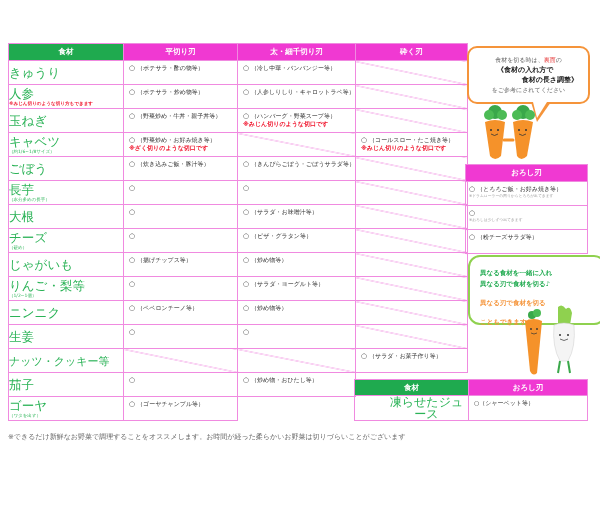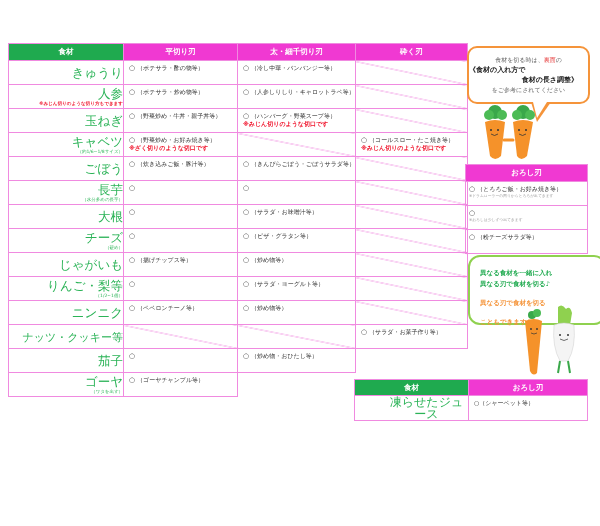--- a/index.html
+++ b/index.html
@@ -12,21 +12,21 @@
     border-collapse: collapse; table-layout: fixed;
   }
   .main-table th, .main-table td { border: 1px solid #f08ae0; }
   .main-table th {
     height: 17px; color: #fff; font-size: 7.5px; font-weight: bold; text-align: center;
   }
   th.food-h { background: #1faa4f; }
   th.blade-h { background: #f039d2; }
   .main-table td { height: 24px; vertical-align: top; position: relative; }
   td.food {
-    text-align: right; vertical-align: middle; color: #2bb357; font-size: 12.5px; line-height: 12px;
+    text-align: left; vertical-align: middle; color: #2bb357; font-size: 12.5px; line-height: 12px;
   }
   td.food .note { display: block; font-size: 4.5px; color: #2bb357; line-height: 5px; margin-top: 1px; }
   td.food .note.red { color: #f0142c; font-weight: bold; font-size: 4.6px; }
   td.food.small { font-size: 11px; font-family: Liberation Serif, serif; }
   td.cell { font-size: 6px; color: #333; padding: 3px 0 0 5px; line-height: 8px; white-space: nowrap; }
   td.cell .circle { font-size: 7px; font-weight: bold; margin-right: 2px; }
   td.cell .warn { display: block; color: #f0142c; font-weight: bold; font-size: 6px; }
   td.slash { background: linear-gradient(to top right, transparent calc(50% - 0.6px), #f08ae0 50%, transparent calc(50% + 0.6px)); }
   td.blank { border: none !important; }
 
@@ -157,20 +157,26 @@
         <td class="cell"><span class="circle">○</span><span>（サラダ・ヨーグルト等）</span><span class="warn"></span></td>
         <td class="slash"></td>
       </tr>
       <tr>
         <td class="food"><span>ニンニク</span></td>
         <td class="cell"><span class="circle">○</span><span>（ペペロンチーノ等）</span><span class="warn"></span></td>
         <td class="cell"><span class="circle">○</span><span>（炒め物等）</span><span class="warn"></span></td>
         <td class="slash"></td>
       </tr>
       <tr>
+        <td class="food"><span>生姜</span></td>
+        <td class="cell"><span class="circle">○</span><span></span><span class="warn"></span></td>
+        <td class="cell"><span class="circle">○</span><span></span><span class="warn"></span></td>
+        <td class="slash"></td>
+      </tr>
+      <tr>
         <td class="food small"><span>ナッツ・クッキー等</span></td>
         <td class="slash"></td>
         <td class="slash"></td>
         <td class="cell"><span class="circle">○</span><span>（サラダ・お菓子作り等）</span><span class="warn"></span></td>
       </tr>
       <tr>
         <td class="food"><span>茄子</span></td>
         <td class="cell"><span class="circle">○</span><span></span><span class="warn"></span></td>
         <td class="cell"><span class="circle">○</span><span>（炒め物・おひたし等）</span><span class="warn"></span></td>
         <td class="blank"></td>
@@ -179,21 +185,21 @@
         <td class="food"><span>ゴーヤ</span><span class="note">（ワタを出す）</span></td>
         <td class="cell"><span class="circle">○</span><span>（ゴーヤチャンプル等）</span><span class="warn"></span></td>
         <td class="blank" style="border-left:1px solid #f08ae0"></td>
         <td class="blank"></td>
       </tr>
     </tbody>
 </table>
 
 <div class="callout1">
   <div><span>食材を切る時は、</span><span class="red">裏面</span><span>の</span></div>
-  <div class="b" style="text-align:left;padding-left:0">《食材の入れ方で</div>
+  <div class="b" style="text-align:left;padding-left:28px">《食材の入れ方で</div>
   <div class="b" style="text-align:right;padding-right:10px">食材の長さ調整》</div>
   <div>をご参考にされてください</div>
   <div class="tail"></div>
   <div class="tail-in"></div>
 </div>
 
 <svg class="carrot-pair" viewBox="0 0 75 58">
   <g>
     <circle cx="20" cy="8" r="7" fill="#3aa84a"></circle>
       <circle cx="14" cy="11" r="5" fill="#4cbb55"></circle>
@@ -267,13 +273,14 @@
   </thead>
   <tbody>
     <tr>
       <td class="food">凍らせたジュース</td>
       <td class="cell"><span>○</span><span>（シャーベット等）</span></td>
     </tr>
   </tbody>
 </table>
 
 <div class="footnotes">
+  <div class="gray">※できるだけ新鮮なお野菜で調理することをオススメします。お時間が経った柔らかいお野菜は切りづらいことがございます</div>
 </div>
 
 </body></html>

